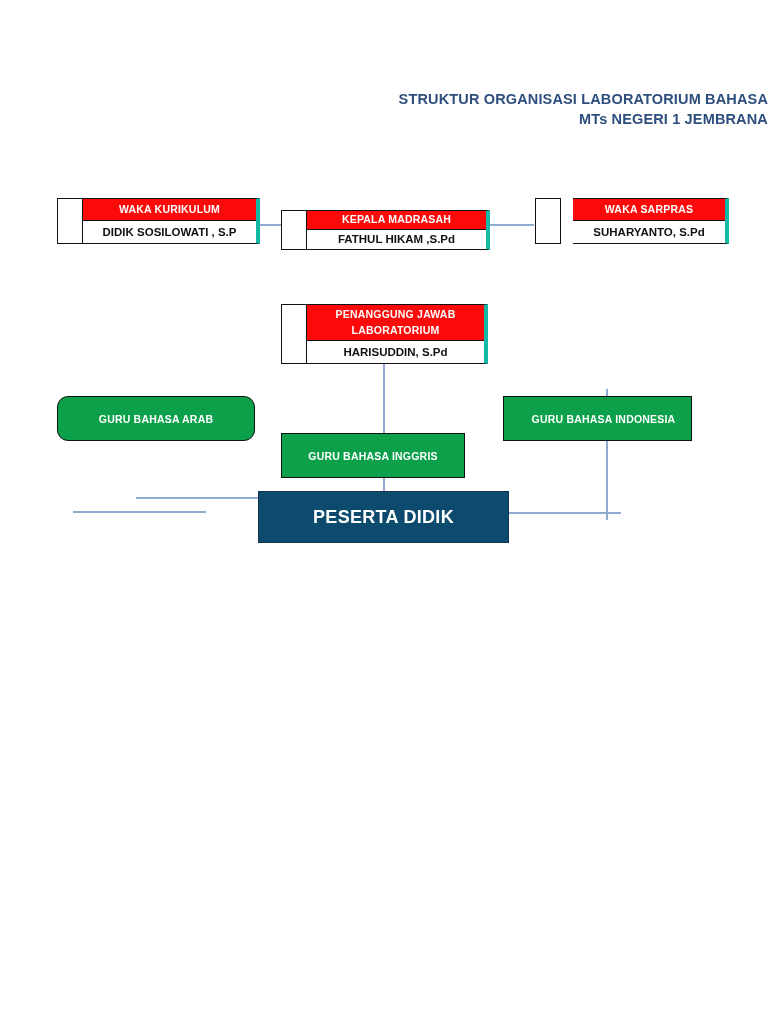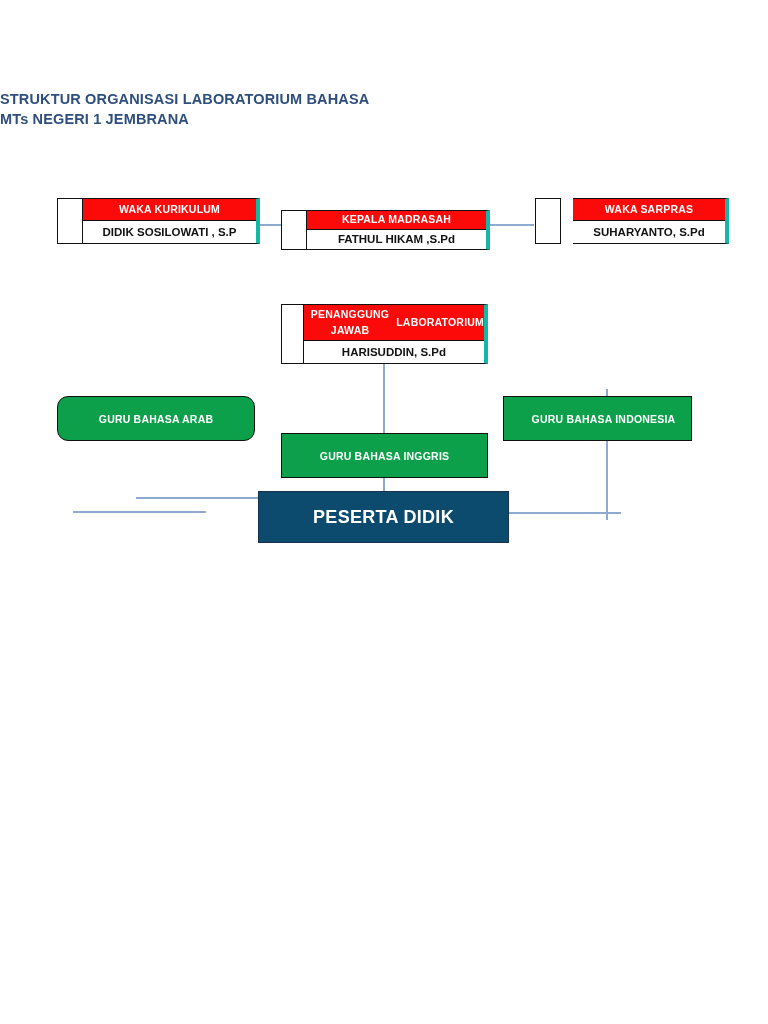--- a/index.html
+++ b/index.html
@@ -22,21 +22,21 @@
     width: 768px;
     height: 1024px;
   }
 
   
   .title-block {
     position: absolute;
     left: 0;
     top: 90px;
     width: 768px;
-    text-align: left;
+    text-align: right;
     line-height: 1.35;
   }
   .title-line {
     display: block;
     color: #2E4E7E;
     font-weight: bold;
     font-size: 14.5px;
     letter-spacing: 0.15px;
   }
 
@@ -174,37 +174,37 @@
     <div class="stub"></div>
     <div class="body">
       <div class="head" style="height:22px;">WAKA SARPRAS</div>
       <div class="name" style="height:23px;">SUHARYANTO, S.Pd</div>
     </div>
   </div>
 
   <div class="org-box" style="left:281px; top:304px; width:207px; height:60px;">
     <div class="stub"></div>
     <div class="body">
-      <div class="head" style="height:37px; flex-direction:row;justify-content:center;">
+      <div class="head" style="height:37px; flex-direction:column;justify-content:center;">
         <span>PENANGGUNG JAWAB</span>
         <span>LABORATORIUM</span>
       </div>
       <div class="name" style="height:22px;">HARISUDDIN, S.Pd</div>
     </div>
   </div>
 
   <div class="green-box" style="left:57px; top:396px; width:198px; height:45px;border-radius:11px;">
     <span>GURU BAHASA ARAB</span>
   </div>
 
   <div class="green-box" style="left:503px; top:396px; width:189px; height:45px;padding-left:12px;">
     <span>GURU BAHASA INDONESIA</span>
   </div>
 
-  <div class="green-box" style="left:281px; top:433px; width:207px; height:45px;">
+  <div class="green-box" style="left:281px; top:433px; width:184px; height:45px;">
     <span>GURU BAHASA INGGRIS</span>
   </div>
 
   <div class="blue-box" style="left:258px; top:491px; width:251px; height:52px;">
     <span>PESERTA DIDIK</span>
   </div>
 
 </div>
 
 </body></html>

